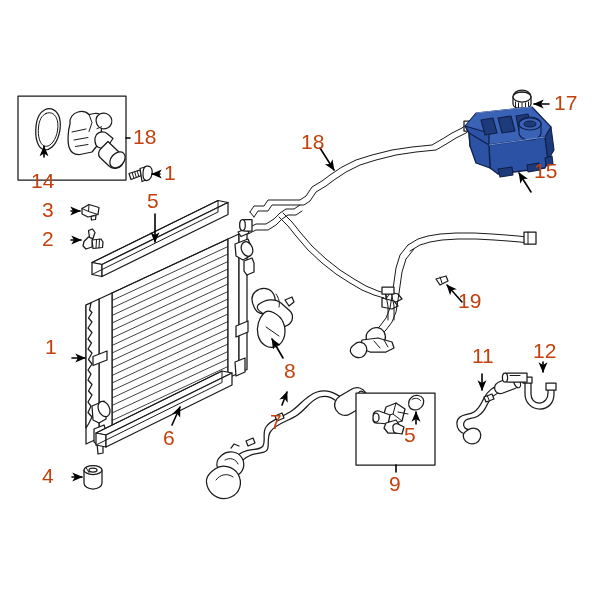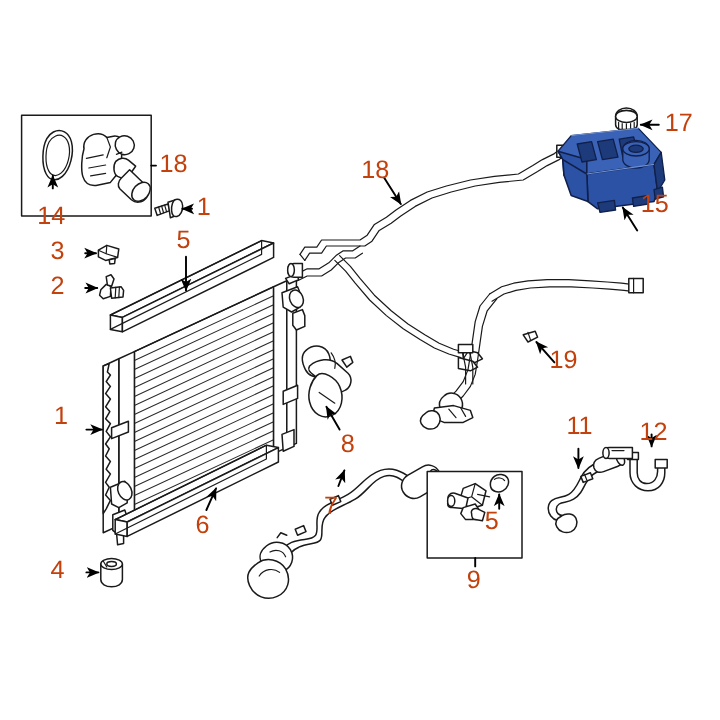--- a/index.html
+++ b/index.html
@@ -387,21 +387,21 @@
   <div class="callout-num" style="left:42px;  top:228px;">2</div>
   <div class="callout-num" style="left:42px;  top:199px;">3</div>
   <div class="callout-num" style="left:42px;  top:465px;">4</div>
   <div class="callout-num" style="left:147px; top:190px;">5</div>
   <div class="callout-num" style="left:163px; top:427px;">6</div>
   <div class="callout-num" style="left:270px; top:411px;">7</div>
   <div class="callout-num" style="left:284px; top:360px;">8</div>
   <div class="callout-num" style="left:389px; top:473px;">9</div>
   <div class="callout-num" style="left:404px; top:424px;">5</div>
   <div class="callout-num" style="left:472px; top:345px;">11</div>
-  <div class="callout-num" style="left:533px; top:340px;margin-top:10px;">12</div>
+  <div class="callout-num" style="left:533px; top:340px;">12</div>
   <div class="callout-num" style="left:133px; top:126px;">18</div>
   <div class="callout-num" style="left:31px;  top:170px;">14</div>
   <div class="callout-num" style="left:164px; top:162px;">1</div>
   <div class="callout-num" style="left:534px; top:160px;">15</div>
   <div class="callout-num" style="left:554px; top:92px;">17</div>
   <div class="callout-num" style="left:301px; top:131px;">18</div>
   <div class="callout-num" style="left:458px; top:290px;">19</div>
 
 </div>
 

